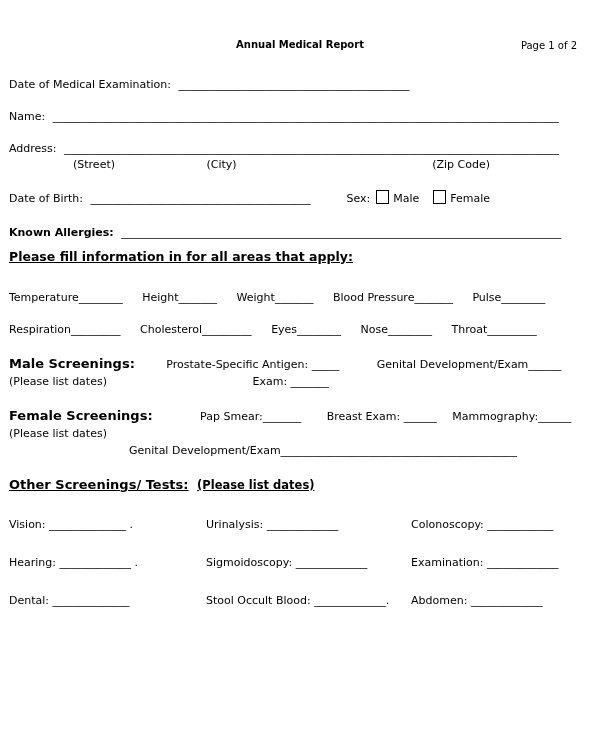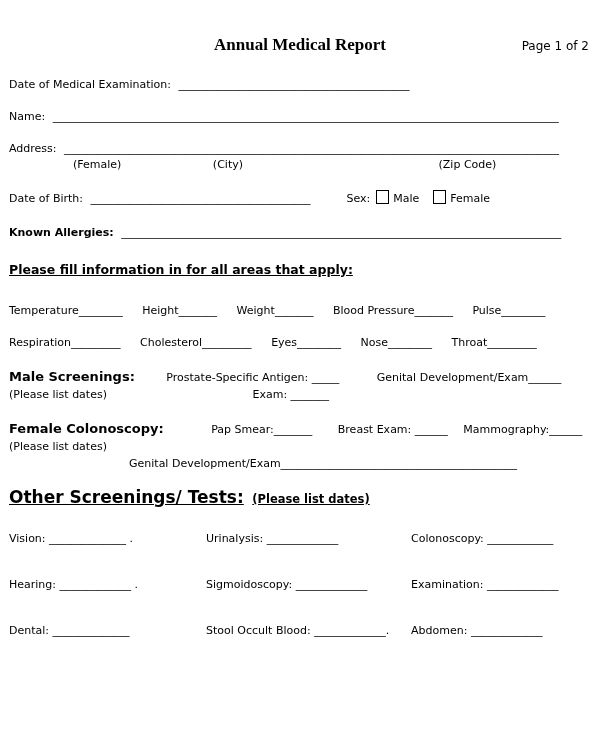--- a/index.html
+++ b/index.html
@@ -1,49 +1,49 @@
 <!DOCTYPE html>
 <html><head>
 <meta charset="utf-8">
 <style>
   html,body{margin:0;padding:0;background:#ffffff;color:#000;}
   body{width:600px;height:730px;font-family:"DejaVu Sans","Liberation Sans",sans-serif;font-size:11px;line-height:14px;overflow:hidden;}
   .page{padding:0 9px;box-sizing:border-box;width:600px;}
   .header{position:relative;margin-top:36px;text-align:center;height:18px;}
-  .title{font-size:17px;font-weight:bold;line-height:18px;font-family:Liberation Serif, serif;}
-  .page-ind{position:absolute;right:2px;bottom:1px;font-size:12px;}
+  .title{font-size:10px;font-weight:bold;line-height:18px;}
+  .page-ind{position:absolute;right:14px;bottom:1px;font-size:10px;}
   .row{margin-top:18px;white-space:nowrap;}
   .blank{letter-spacing:0;}
   .sp .blank{margin-left:4px;}
   .bold{font-weight:bold;}
   .caption-row{margin-top:2px;}
   .cap-street{margin-left:64px;}
   .cap-city{margin-left:88px;}
   .cap-zip{margin-left:192px;}
   .sex-group{margin-left:36px;}
   .cbx{display:inline-block;width:11px;height:12px;border:1px solid #000;vertical-align:-2px;margin:0 4px 0 6px;background:#fff;}
   .tail{position:relative;top:3px;}
-  .apply-heading{margin-top:22px;font-size:12.5px;font-weight:bold;text-decoration:underline;line-height:16px;}
+  .apply-heading{margin-top:9px;font-size:12.5px;font-weight:bold;text-decoration:underline;line-height:16px;}
   .vitals{margin-top:26px;}
   .vitals.next{margin-top:18px;}
   .vit{margin-right:16px;}
   .scr-head{font-size:13px;font-weight:bold;}
   .scr-row{margin-top:20px;}
   .note-row{margin-top:3px;}
   .psa{margin-left:28px;}
   .genital-m{margin-left:34px;}
   .exam{margin-left:142px;}
   .pap{margin-left:44px;}
   .breast{margin-left:22px;}
   .mammo{margin-left:12px;}
   .genital-f{margin-left:120px;}
   .other-head-row{margin-top:18px;line-height:17px;}
-  .other-head{font-size:17px;font-weight:bold;text-decoration:underline;}
+  .other-head{font-size:13px;font-weight:bold;text-decoration:underline;}
   .other-note{font-size:11.5px;font-weight:bold;text-decoration:underline;margin-left:5px;}
-  .grid{margin-top:24px;display:grid;grid-template-columns:197px 205px 1fr;row-gap:32px;}
+  .grid{margin-top:24px;display:grid;grid-template-columns:197px 205px 1fr;row-gap:24px;}
 </style>
 </head>
 <body>
 
 <div class="page">
 
   <div class="header">
     <span class="title">Annual Medical Report</span>
     <span class="page-ind">Page 1 of 2</span>
   </div>
@@ -57,21 +57,21 @@
     <span>Name:</span>
     <span class="blank">____________________________________________________________________________________________</span>
   </div>
 
   <div class="row sp">
     <span>Address:</span>
     <span class="blank">__________________________________________________________________________________________</span>
   </div>
 
   <div class="row caption-row">
-    <span class="cap-street">(Female)</span>
+    <span class="cap-street">(Street)</span>
     <span class="cap-city">(City)</span>
     <span class="cap-zip">(Zip Code)</span>
   </div>
 
   <div class="row sp">
     <span>Date of Birth:</span>
     <span class="blank">________________________________________</span><span class="sex-group"><span>Sex:</span><span class="cbx"></span><span>Male</span><span class="cbx" style="margin-left:14px"></span><span>Female</span></span>
   </div>
 
 
@@ -105,21 +105,21 @@
     <span class="psa">Prostate-Specific Antigen: _____</span>
     <span class="genital-m">Genital Development/Exam______</span>
   </div>
 
   <div class="row note-row">
     <span>(Please list dates)</span>
     <span class="exam">Exam: _______</span>
   </div>
 
   <div class="row scr-row">
-    <span class="scr-head">Female Colonoscopy:</span>
+    <span class="scr-head">Female Screenings:</span>
     <span class="pap">Pap Smear:_______</span>
     <span class="breast">Breast Exam: ______</span>
     <span class="mammo">Mammography:______</span>
   </div>
 
   <div class="row note-row">
     <span>(Please list dates)</span>
   </div>
 
   <div class="row note-row">

